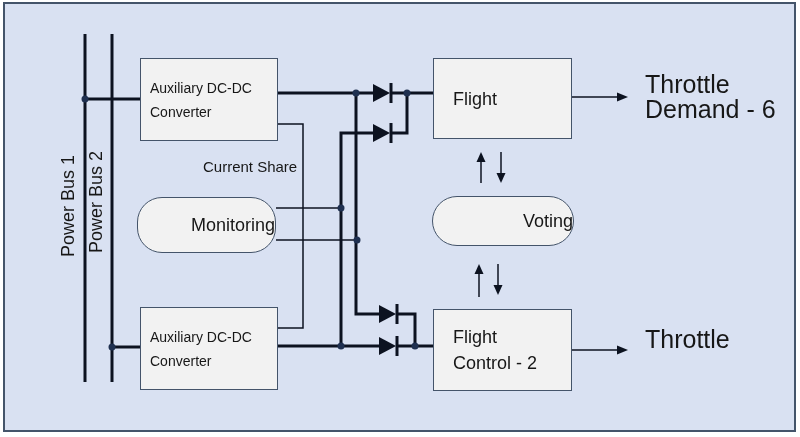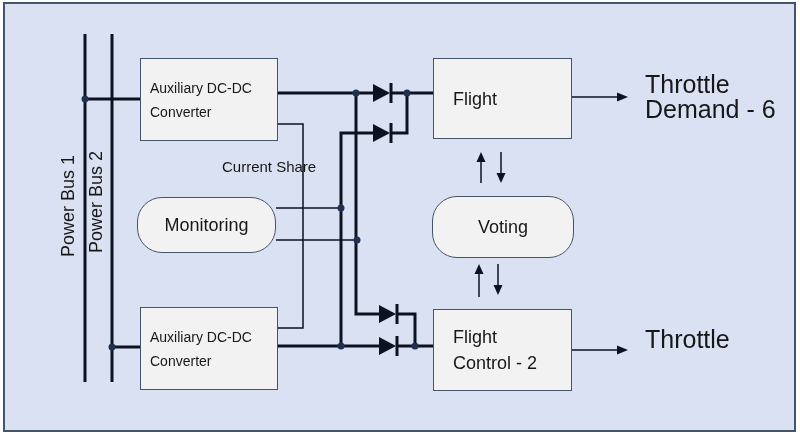--- a/index.html
+++ b/index.html
@@ -31,21 +31,21 @@
     font-size:14px;line-height:24px;
   }
   .box .ln{white-space:nowrap;}
   .lbl{position:absolute;color:var(--text);white-space:nowrap;}
   .bus-label{
     position:absolute;width:110px;height:24px;text-align:center;
     transform:rotate(-90deg);font-size:18px;color:var(--text);white-space:nowrap;
   }
   .throttle{font-size:25px;line-height:25px;}
   .cs{font-size:15px;}
-  .center{align-items:center;border-radius:25px;}
+  .center{align-items:flex-end;border-radius:25px;}
 </style>
 </head>
 <body>
 
 <div class="stage">
   <div class="canvas"></div>
 
   <svg class="wires" viewBox="0 0 800 437">
 
     <path class="w3" d="M85 34 V382"></path>
@@ -137,30 +137,30 @@
 
   <div class="box" style="left:140px;top:307px;width:138px;height:83px;padding-left:9px;">
     <span class="ln">Auxiliary DC-DC</span>
     <span class="ln">Converter</span>
   </div>
 
   <div class="box" style="left:433px;top:58px;width:139px;height:81px;padding-left:19px;font-size:18px;line-height:26px;">
     <span class="ln">Flight</span>
   </div>
 
-  <div class="box center" style="left:432px;top:196px;width:142px;height:62px;font-size:18px;">
+  <div class="box center" style="left:432px;top:196px;width:142px;height:50px;font-size:18px;">
     <span class="ln">Voting</span>
   </div>
 
   <div class="box" style="left:433px;top:309px;width:139px;height:82px;padding-left:19px;font-size:18px;line-height:26px;">
     <span class="ln">Flight</span>
     <span class="ln">Control - 2</span>
   </div>
 
-  <div class="lbl cs" style="left:203px;top:158px;margin-left:19px;">Current Share</div>
+  <div class="lbl cs" style="left:203px;top:158px;">Current Share</div>
 
   <div class="lbl throttle" style="left:645px;top:72px;">
     <div>Throttle</div>
     <div>Demand - 6</div>
   </div>
 
   <div class="lbl throttle" style="left:645px;top:327px;">
     <div>Throttle</div>
   </div>
 </div>

